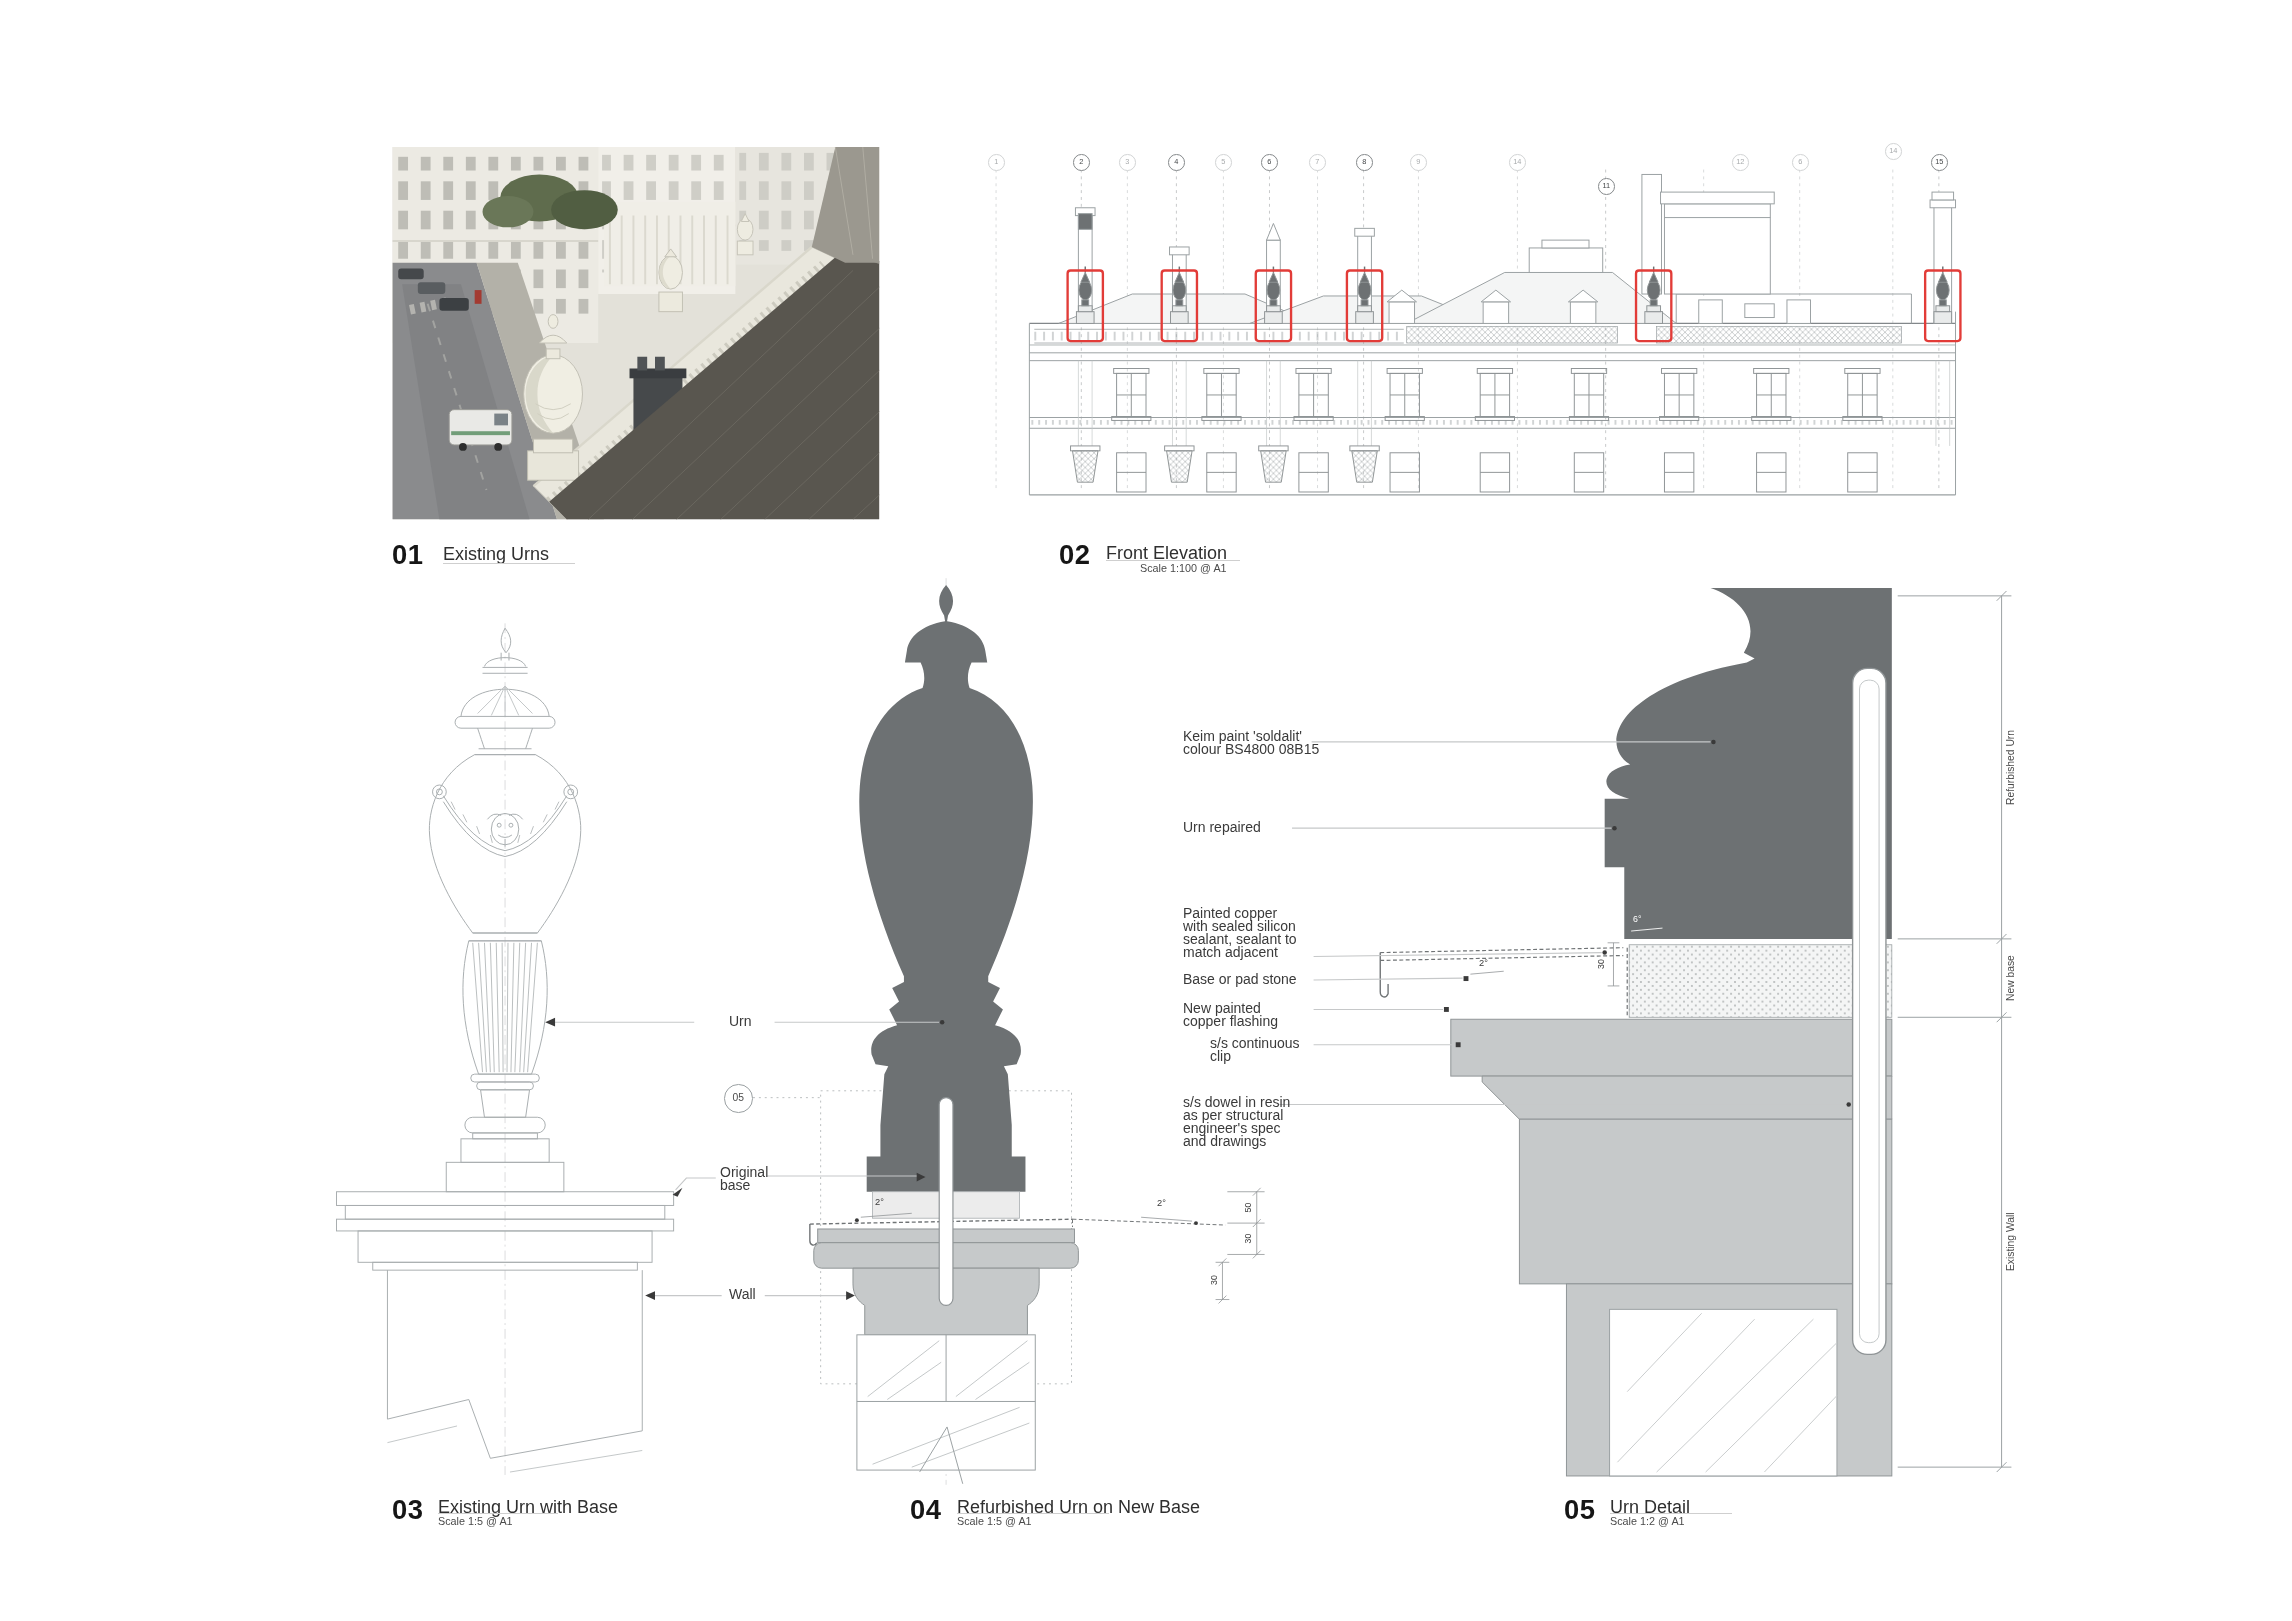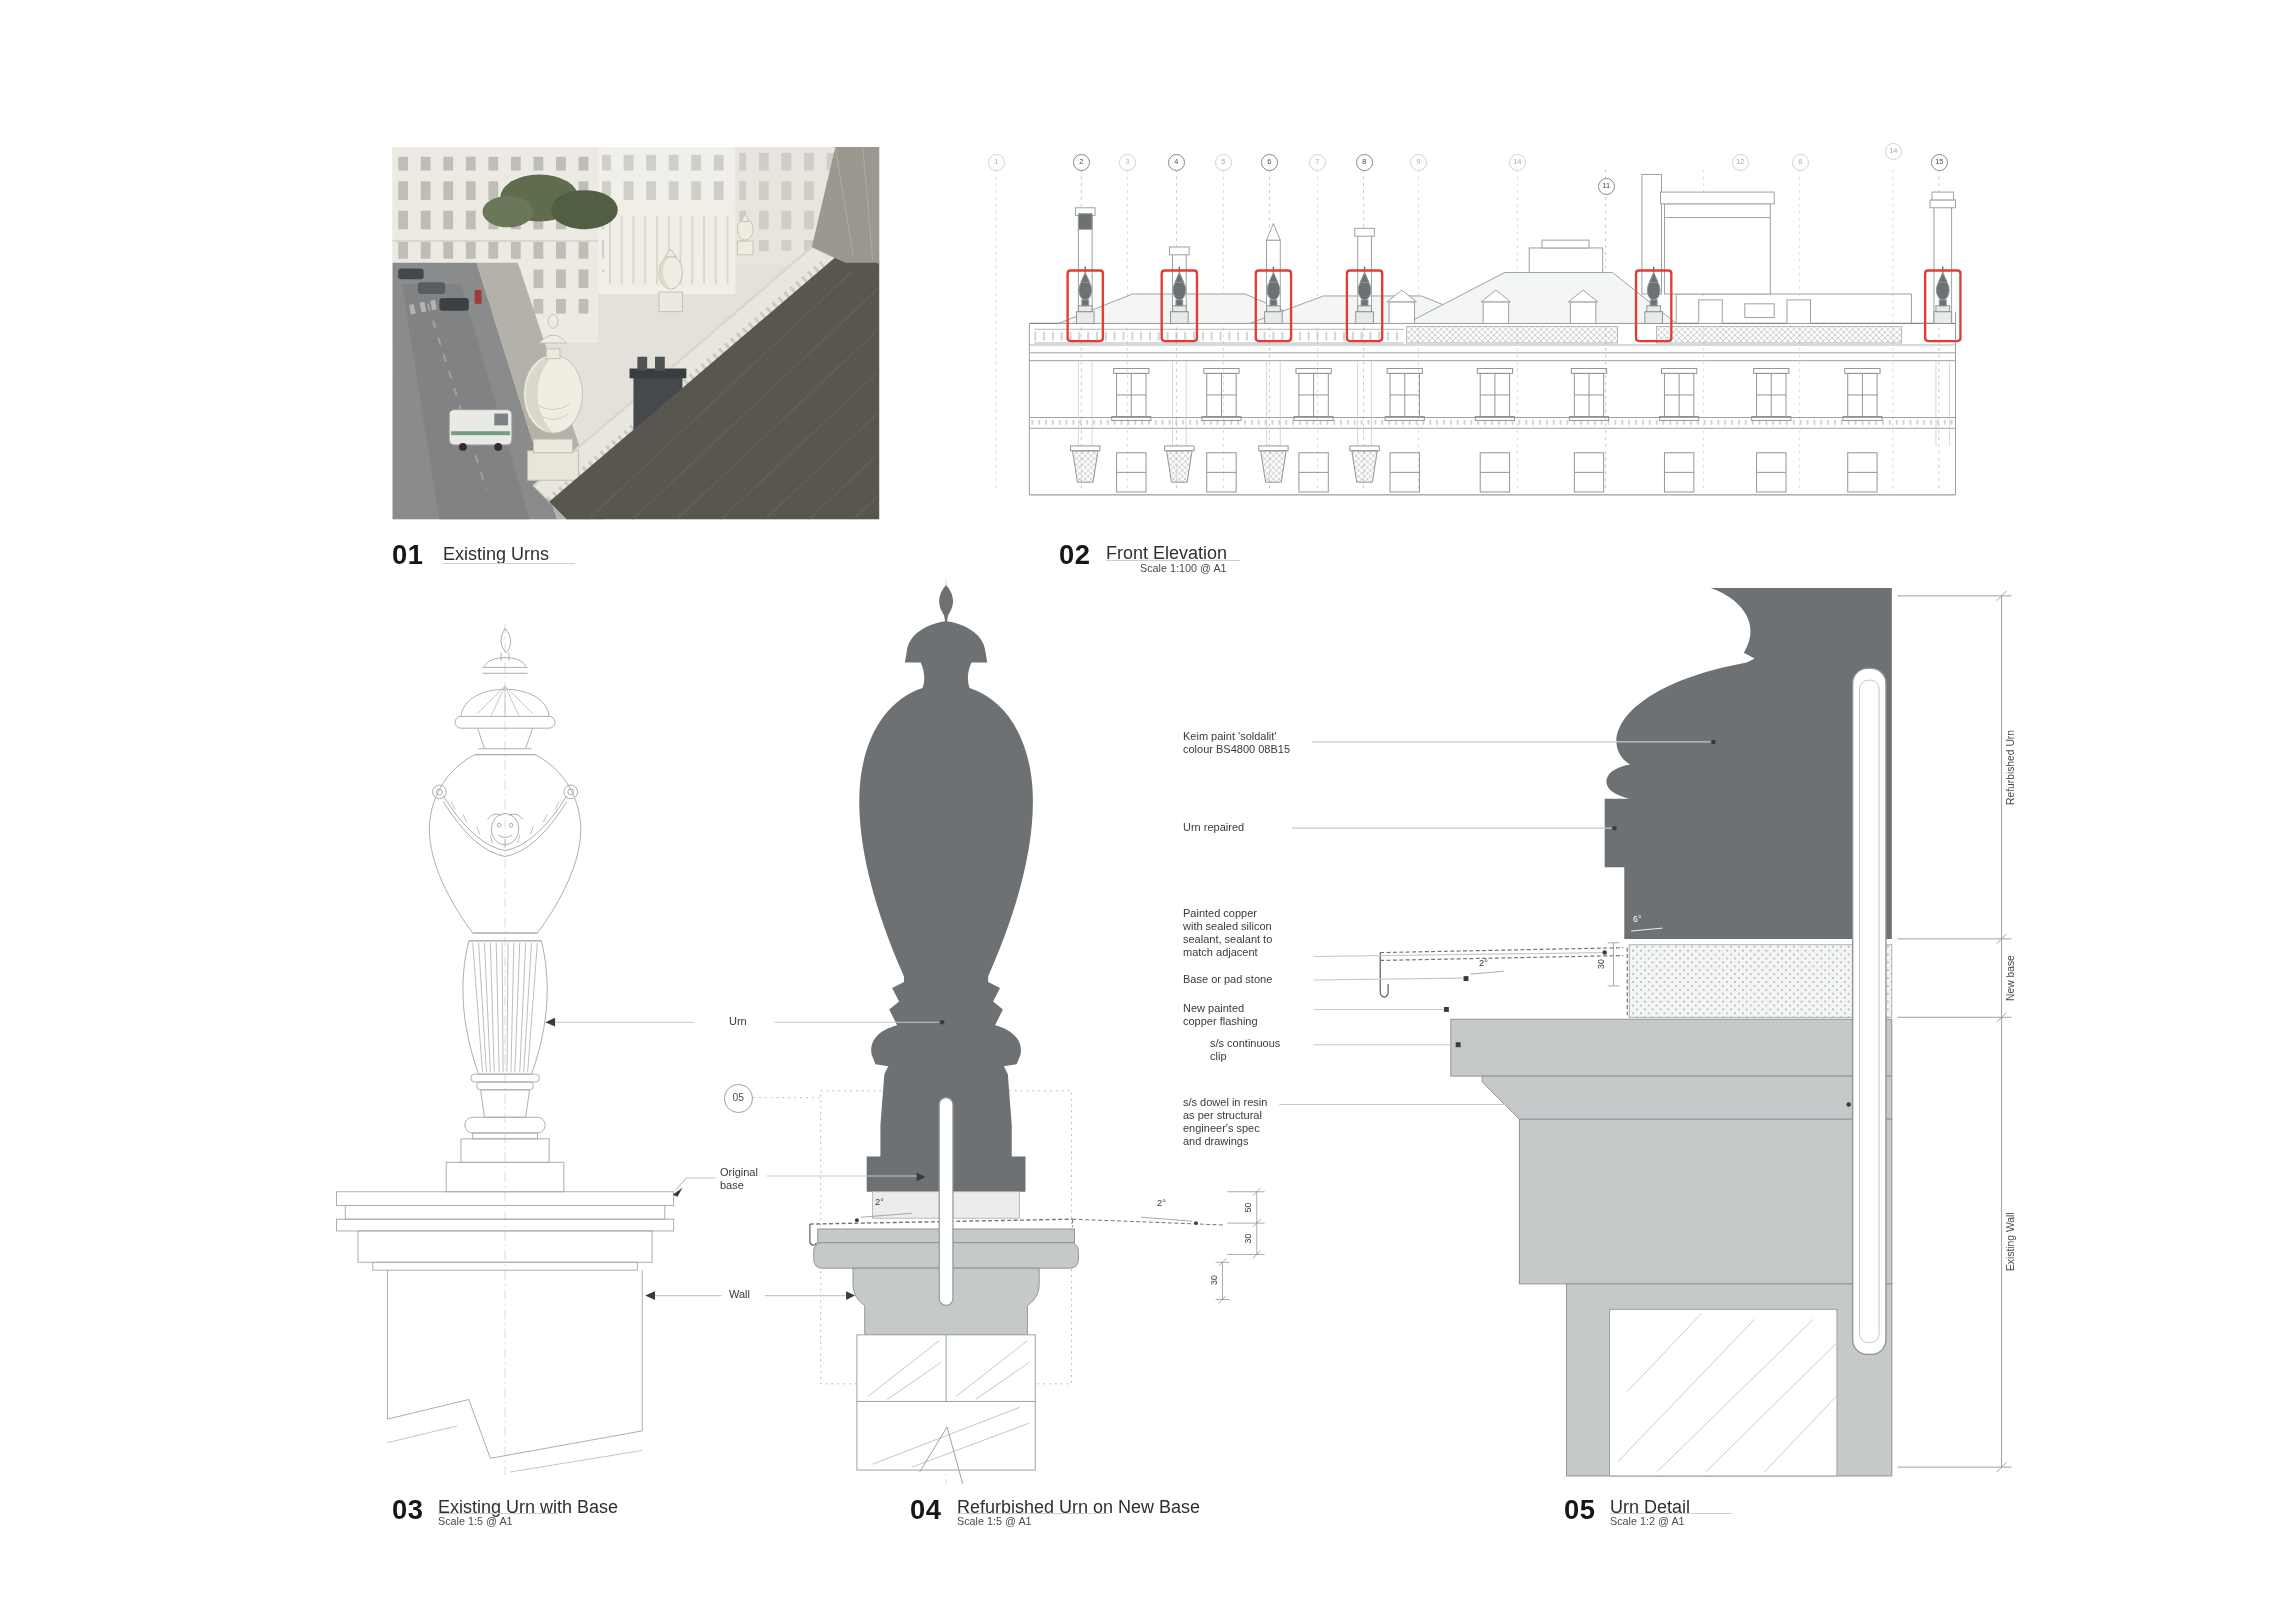--- a/index.html
+++ b/index.html
@@ -3,21 +3,21 @@
 <meta charset="utf-8">
 <style>
   html,body{margin:0;padding:0;background:#ffffff;}
   body{width:2293px;height:1621px;position:relative;overflow:hidden;
        font-family:"Liberation Sans", sans-serif;}
   .abs{position:absolute;}
   .num{font-size:27.4px;font-weight:bold;color:#161616;letter-spacing:0.5px;}
   .ttl{font-size:18px;color:#2f2f2f;white-space:nowrap;}
   .scl{font-size:10.8px;color:#4a4a4a;white-space:nowrap;}
   .rule{height:0;border-top:1.5px solid #cfcfcf;}
-  .call{font-size:11px;color:#3a3a3a;line-height:13px;white-space:nowrap;}
+  .call{font-size:14px;color:#3a3a3a;line-height:13px;white-space:nowrap;}
   .dim{font-size:9.3px;color:#3a3a3a;white-space:nowrap;}
   .dimw{font-size:8.8px;color:#ffffff;white-space:nowrap;}
   .bub{width:14.7px;height:14.7px;border-radius:50%;font-size:7.4px;text-align:center;
        line-height:14.7px;color:#a8abad;border:1px solid #d2d4d5;background:#fff;}
   .bub.b{color:#45484a;border-color:#85898b;}
   .vlabel{writing-mode:vertical-rl;transform:rotate(180deg);font-size:10.3px;color:#4a4a4a;
           display:flex;align-items:center;justify-content:center;}
   .vdim{writing-mode:vertical-rl;transform:rotate(180deg);font-size:8.8px;color:#3a3a3a;
         display:flex;align-items:center;justify-content:center;}
   .ref{width:26.5px;height:26.5px;border:1px solid #9aa0a2;border-radius:50%;text-align:center;

